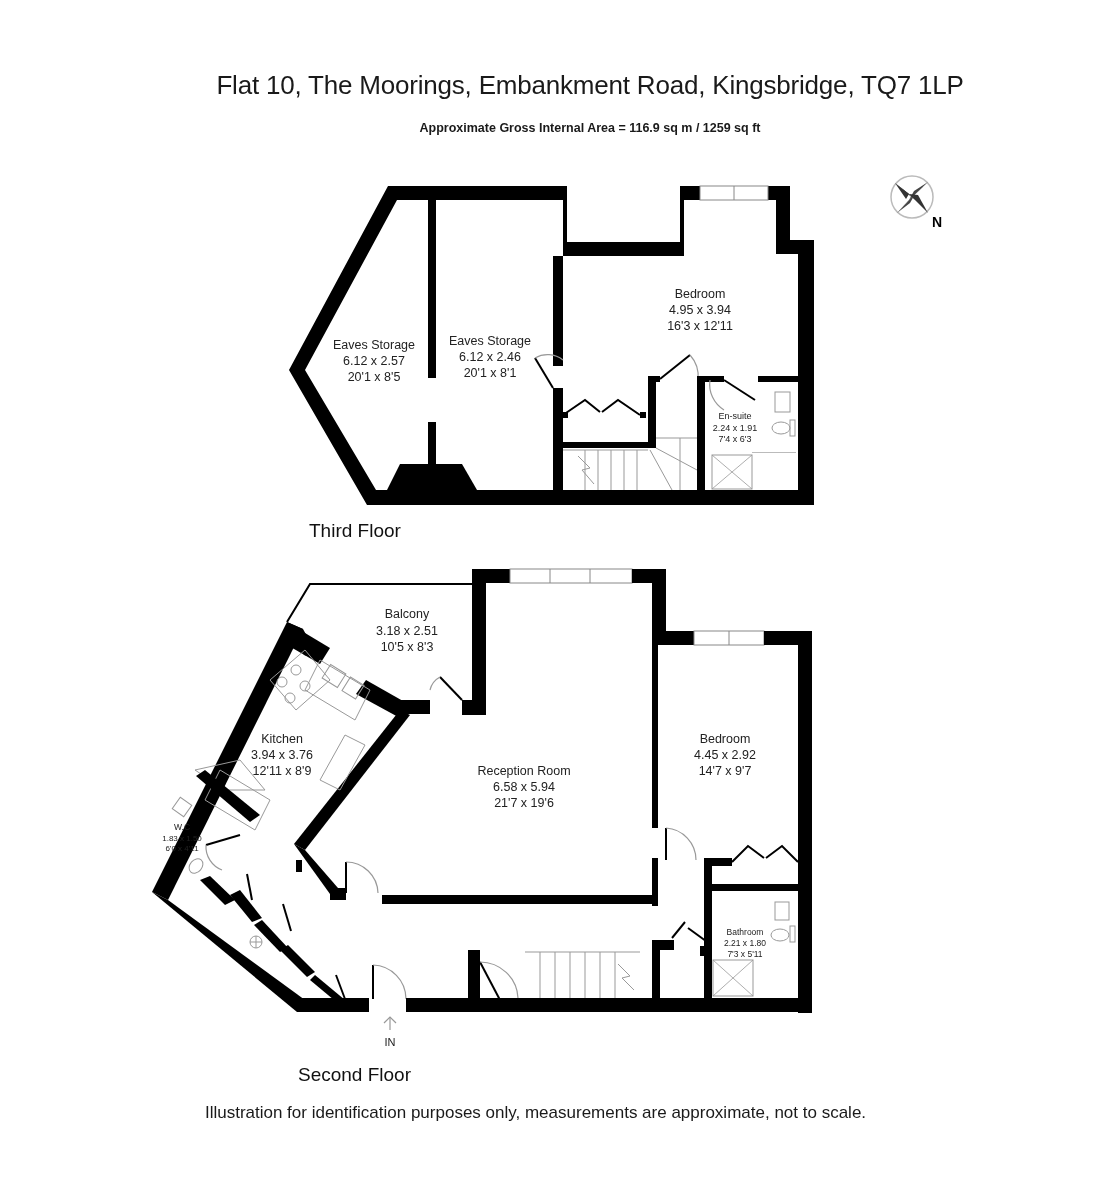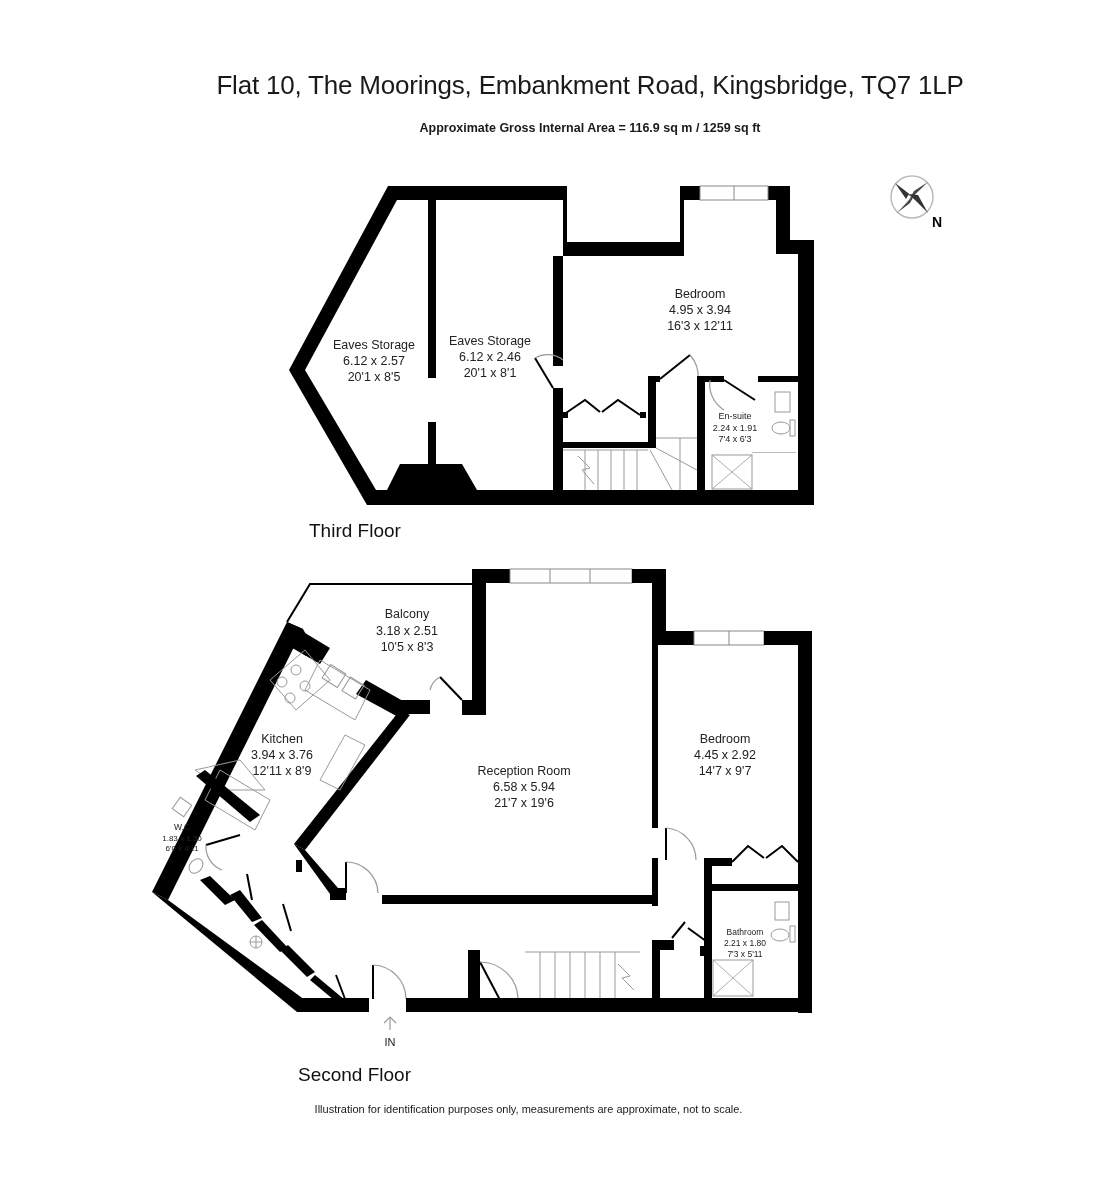--- a/index.html
+++ b/index.html
@@ -1,19 +1,19 @@
 <!DOCTYPE html>
 <html><head>
 <meta charset="utf-8">
 <style>
   html,body{margin:0;padding:0;background:#fff;}
   body{width:1097px;height:1185px;position:relative;overflow:hidden;font-family:"Liberation Sans",sans-serif;color:#1a1a1a;}
   .title{position:absolute;left:0;width:1180px;top:70px;text-align:center;font-size:26px;letter-spacing:-0.2px;}
   .subtitle{position:absolute;left:0;width:1180px;top:121px;text-align:center;font-size:12.5px;font-weight:bold;}
-  .disclaimer{position:absolute;left:0;width:1057px;top:1103px;text-align:center;font-size:11px;}
+  .disclaimer{position:absolute;left:7px;width:1057px;top:1103px;text-align:center;font-size:17px;}
   svg{position:absolute;left:0;top:0;}
   .wall{fill:#000;}
   .thin{fill:none;stroke:#000;stroke-width:2;}
   .grey{fill:none;stroke:#999;stroke-width:1.2;}
   .lbl{font-family:"Liberation Sans",sans-serif;fill:#222;text-anchor:middle;}
   .floor{font-family:"Liberation Sans",sans-serif;fill:#111;font-size:19px;}
 </style>
 </head>
 <body>
 

